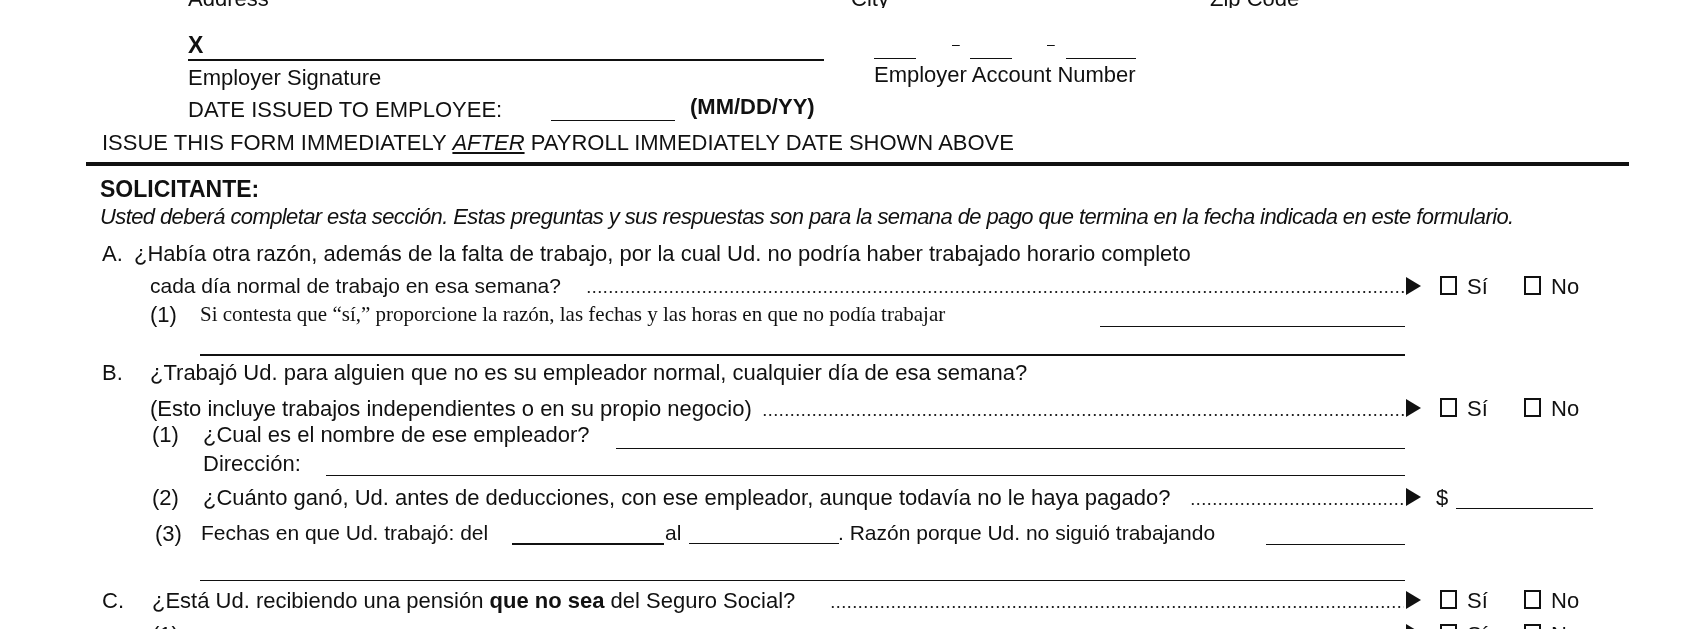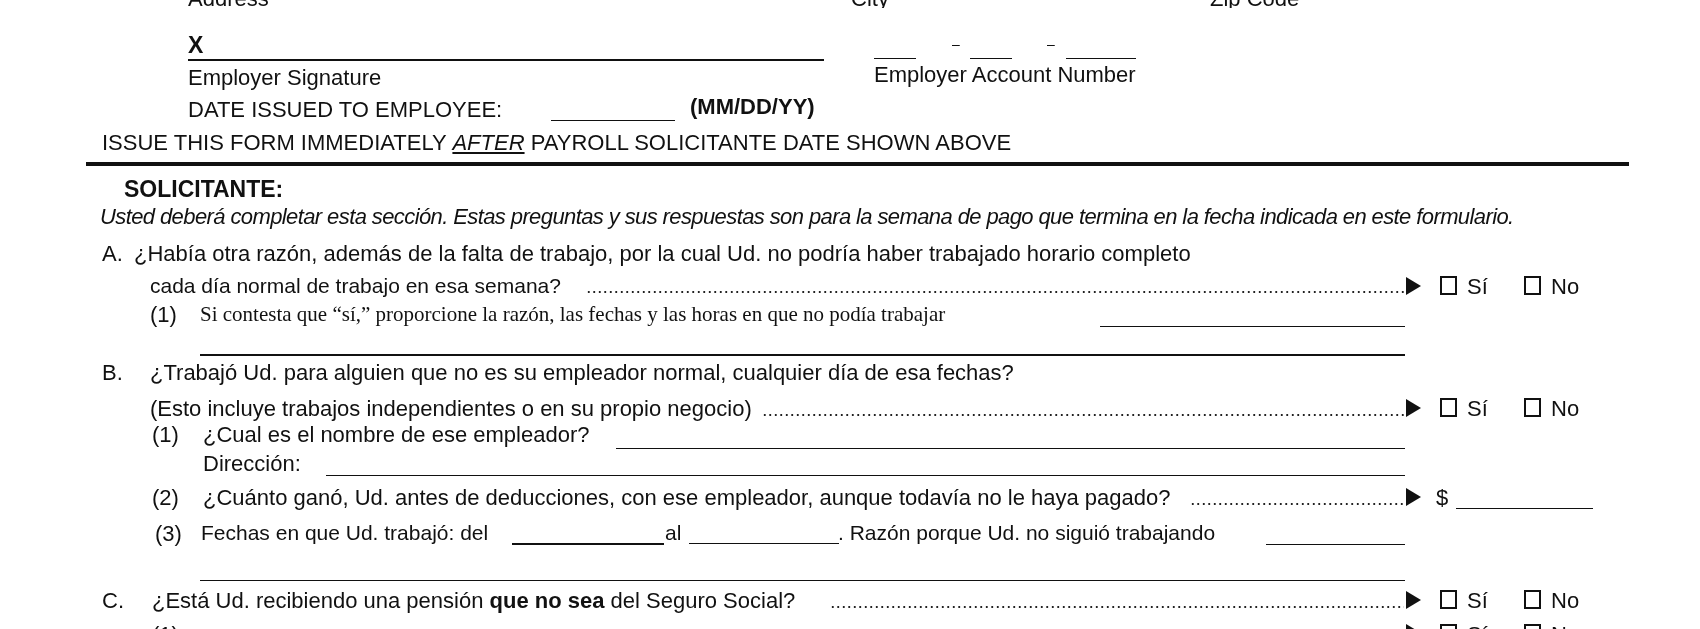--- a/index.html
+++ b/index.html
@@ -37,44 +37,44 @@
 <span class="abs" style="left:952px;top:36px;font-size:14px;">–</span>
 <div class="line thin" style="left:970px;top:58px;width:42px;"></div>
 <span class="abs" style="left:1047px;top:36px;font-size:14px;">–</span>
 <div class="line thin" style="left:1066px;top:58px;width:70px;"></div>
 <span class="abs t22" style="left:874px;top:62px;">Employer Account Number</span>
 
 <span class="abs t22" style="left:188px;top:97px;">DATE ISSUED TO EMPLOYEE:</span>
 <div class="line thin" style="left:551px;top:120px;width:124px;"></div>
 <span class="abs t22 bold" style="left:690px;top:94px;">(MM/DD/YY)</span>
 
-<div class="abs t22" style="left:102px;top:130px;"><span>ISSUE THIS FORM IMMEDIATELY </span><u class="it">AFTER</u><span> PAYROLL SOLICITANTE DATE SHOWN ABOVE</span></div>
+<div class="abs t22" style="left:102px;top:130px;"><span>ISSUE THIS FORM IMMEDIATELY </span><u class="it">AFTER</u><span> PAYROLL IMMEDIATELY DATE SHOWN ABOVE</span></div>
 
 <div class="line" style="left:86px;top:162px;width:1543px;border-top-width:4px;"></div>
 
-<span class="abs bold" style="left:100px;top:176px;font-size:23px;margin-left:24px;">SOLICITANTE:</span>
+<span class="abs bold" style="left:100px;top:176px;font-size:23px;">SOLICITANTE:</span>
 <span class="abs t22 cond" style="left:100px;top:204px;font-style:italic;">Usted deberá completar esta sección. Estas preguntas y sus respuestas son para la semana de pago que termina en la fecha indicada en este formulario.</span>
 
 <span class="abs t22" style="left:102px;top:241px;">A.</span>
 <span class="abs t22" style="left:134px;top:241px;">¿Había otra razón, además de la falta de trabajo, por la cual Ud. no podría haber trabajado horario completo</span>
 <span class="abs t21" style="left:150px;top:274px;">cada día normal de trabajo en esa semana?</span>
 <div class="dots" style="left:586px;top:290px;width:818px;"></div>
 <div class="arrow" style="left:1406px;top:277px;"></div>
 <div class="cb" style="left:1440px;top:276px;"></div>
 <span class="abs t22" style="left:1467px;top:274px;">Sí</span>
 <div class="cb" style="left:1524px;top:276px;"></div>
 <span class="abs t22" style="left:1551px;top:274px;">No</span>
 
 <span class="abs t22" style="left:150px;top:302px;">(1)</span>
 <span class="abs t21" style="left:200px;top:302px;font-family:Liberation Serif, serif;">Si contesta que “sí,” proporcione la razón, las fechas y las horas en que no podía trabajar</span>
 <div class="line thin" style="left:1100px;top:326px;width:305px;"></div>
 <div class="line" style="left:200px;top:354px;width:1205px;border-top-width:2px;"></div>
 
 <span class="abs t22" style="left:102px;top:360px;">B.</span>
-<span class="abs t22" style="left:150px;top:360px;">¿Trabajó Ud. para alguien que no es su empleador normal, cualquier día de esa fechas?</span>
+<span class="abs t22" style="left:150px;top:360px;">¿Trabajó Ud. para alguien que no es su empleador normal, cualquier día de esa semana?</span>
 <span class="abs t22" style="left:150px;top:396px;">(Esto incluye trabajos independientes o en su propio negocio)</span>
 <div class="dots" style="left:762px;top:413px;width:642px;"></div>
 <div class="arrow" style="left:1406px;top:399px;"></div>
 <div class="cb" style="left:1440px;top:398px;"></div>
 <span class="abs t22" style="left:1467px;top:396px;">Sí</span>
 <div class="cb" style="left:1524px;top:398px;"></div>
 <span class="abs t22" style="left:1551px;top:396px;">No</span>
 
 <span class="abs t22" style="left:152px;top:422px;">(1)</span>
 <span class="abs t22" style="left:203px;top:422px;">¿Cual es el nombre de ese empleador?</span>

